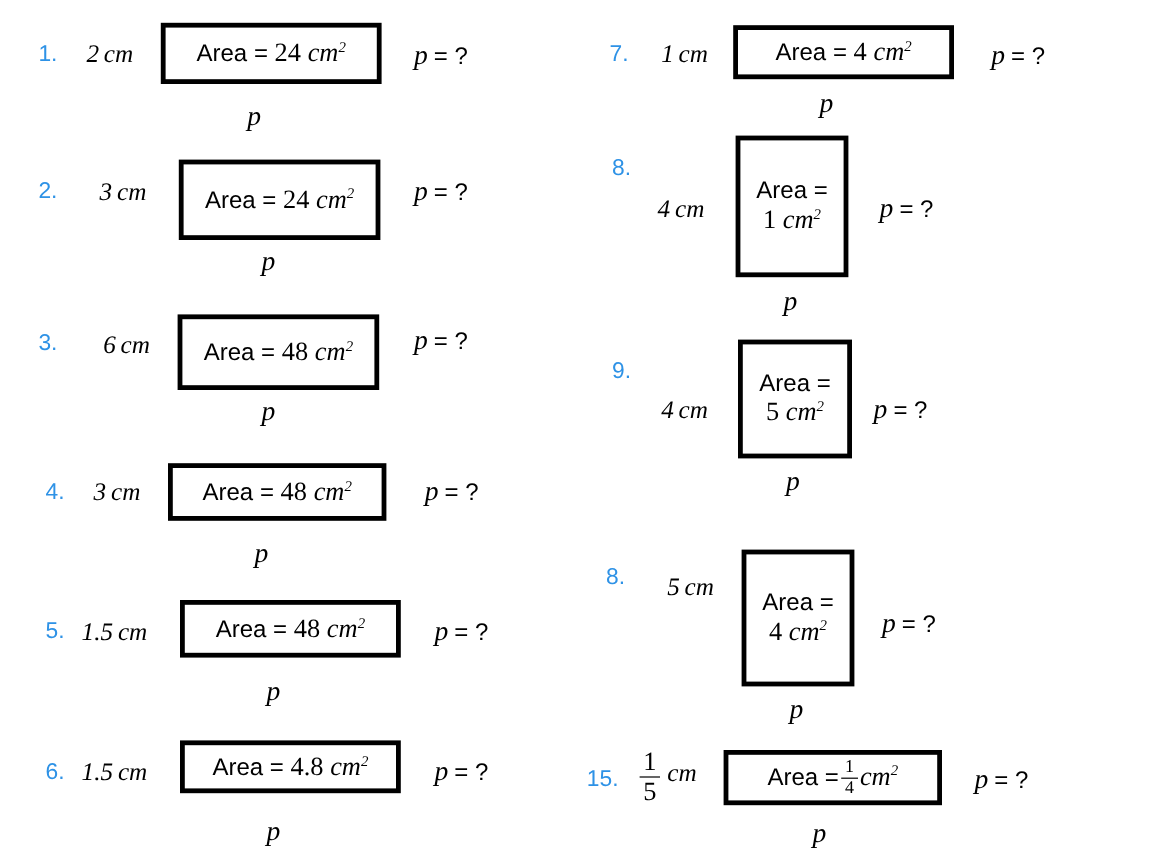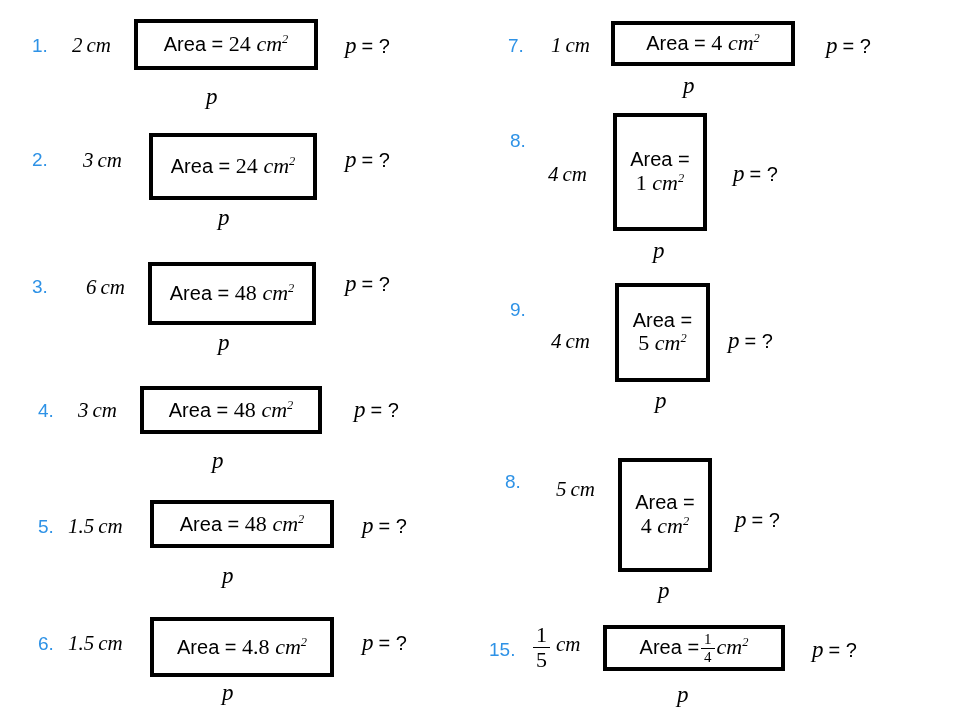--- a/index.html
+++ b/index.html
@@ -220,21 +220,21 @@
     <div class="pq" style="left:362px; top:514px;">
       <span class="pv">p</span><span class="eq">= ?</span>
     </div>
   </div>
 
   <div class="item">
     <div class="idx" style="left:38px; top:634px;">6.</div>
     <div class="dim" style="left:68px; top:633px;">
       <span class="num">1.5</span><span class="unit">cm</span>
     </div>
-    <div class="rect" style="left:150px; top:617px; width:184px; height:60px;align-items:center;">
+    <div class="rect" style="left:150px; top:617px; width:184px; height:44px;align-items:center;">
       <span class="rect-text">
         <span>Area =</span>
         <span class="val">4.8</span>
         <span class="unit">cm</span><sup>2</sup>
       </span>
     </div>
     <div class="plabel" style="left:222px; top:681px;">p</div>
     <div class="pq" style="left:362px; top:631px;">
       <span class="pv">p</span><span class="eq">= ?</span>
     </div>

